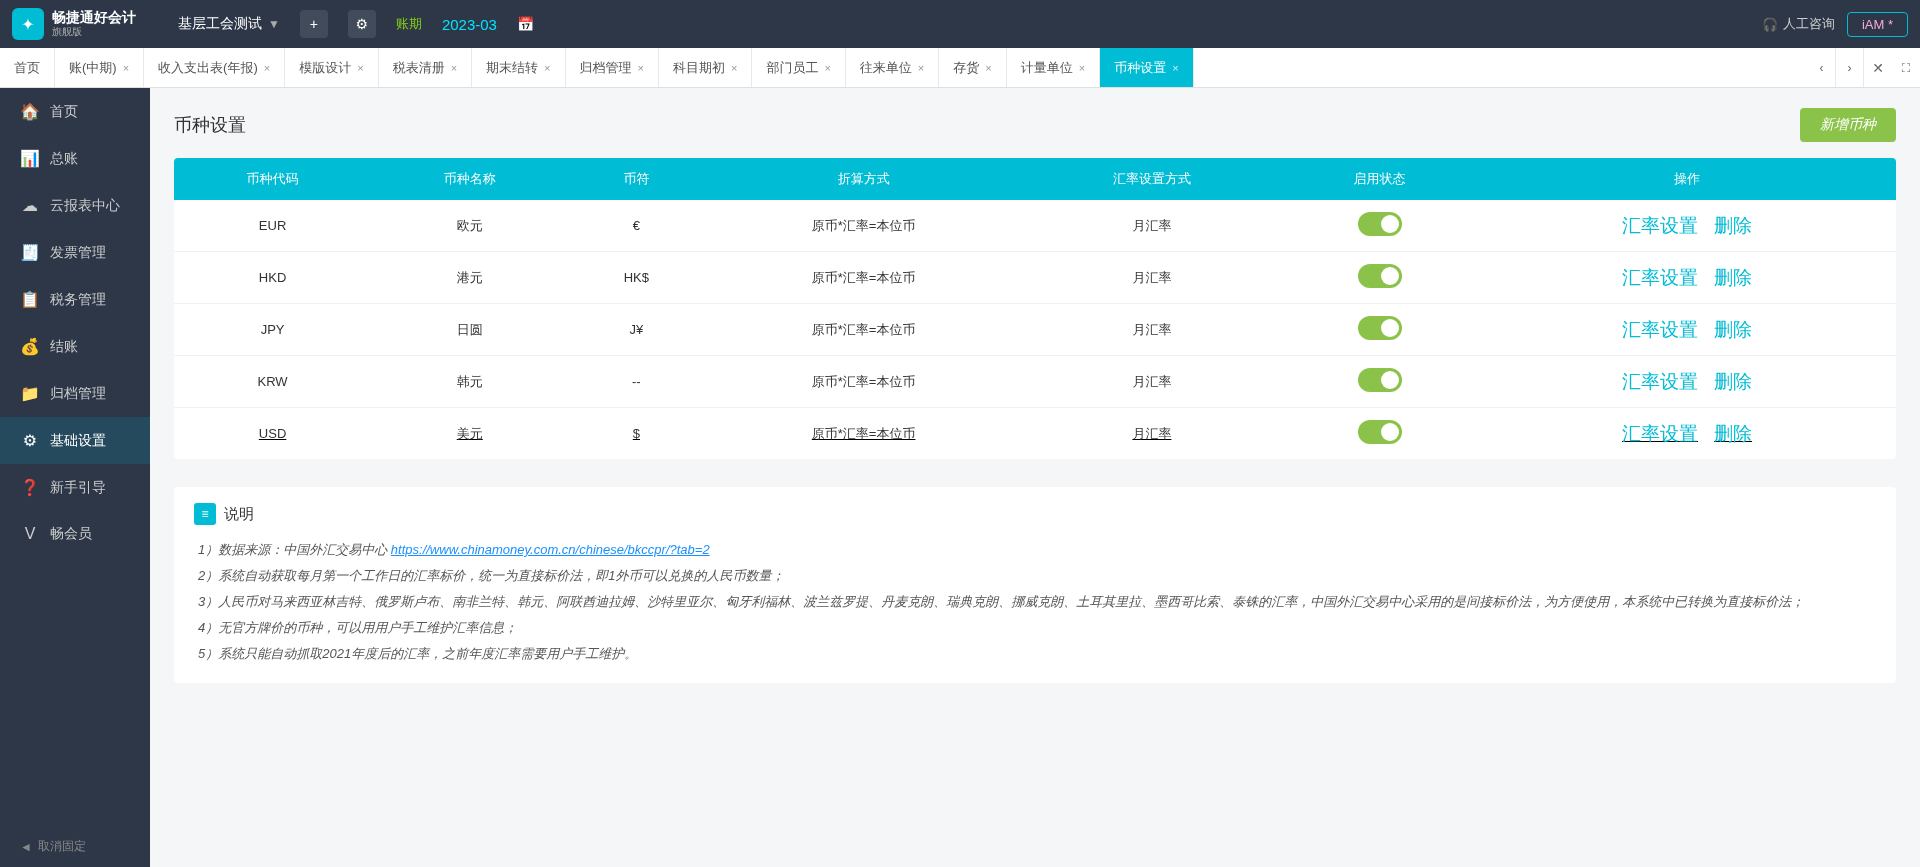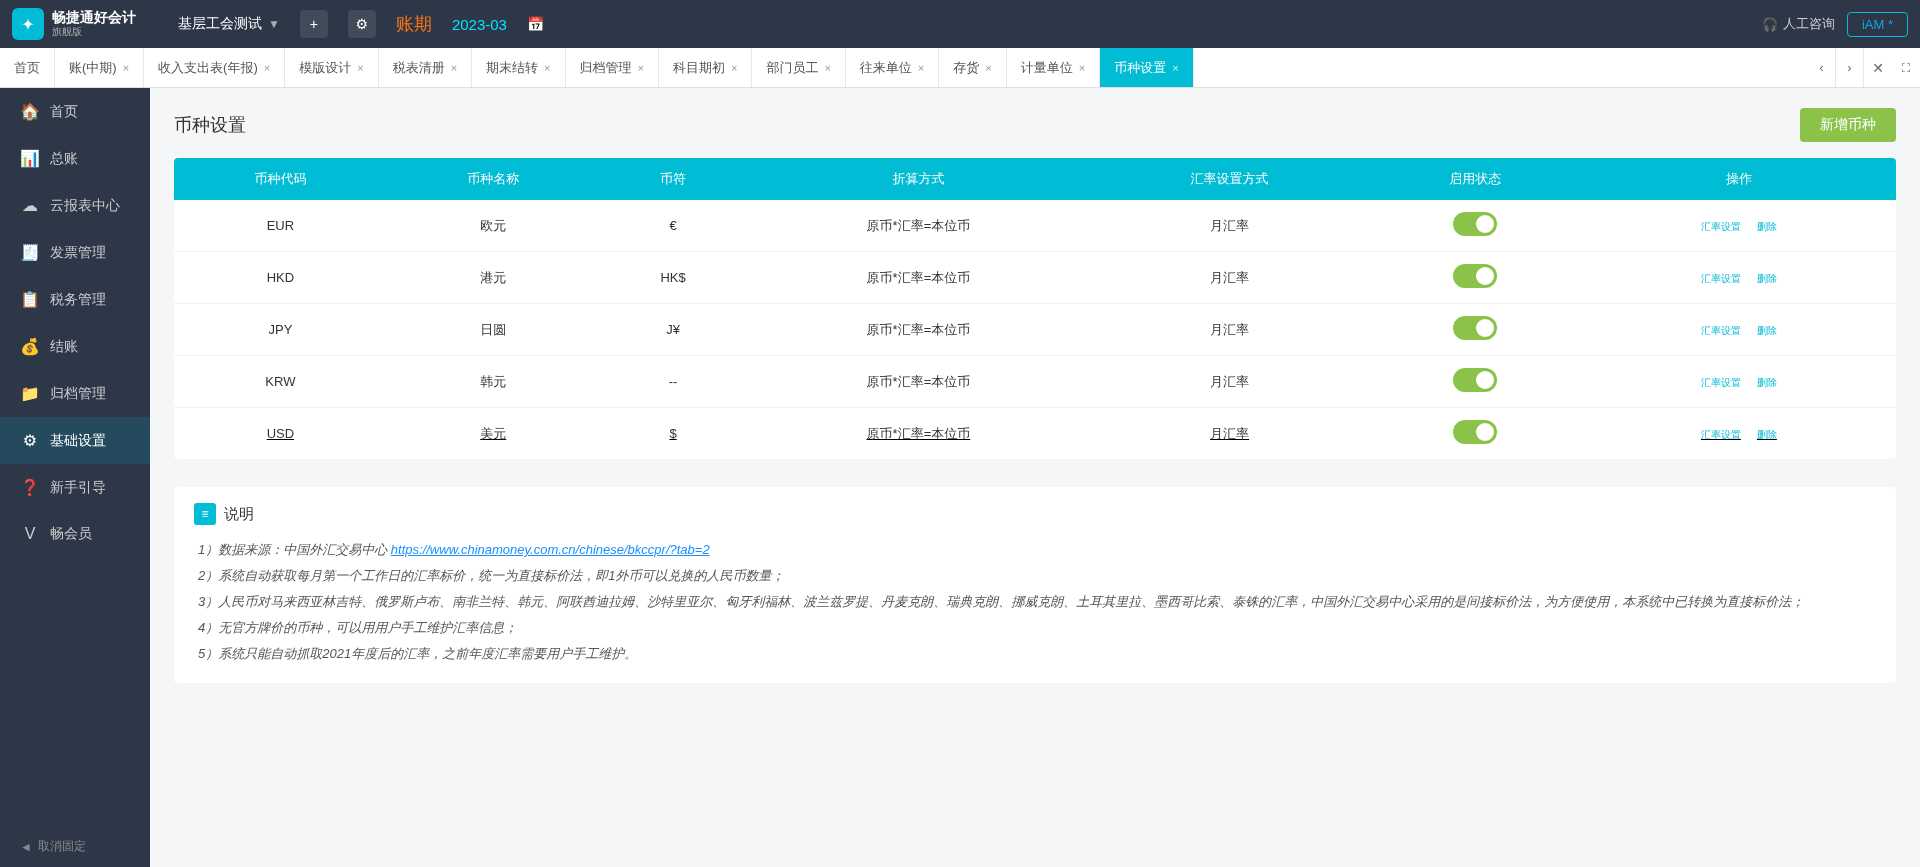--- a/index.html
+++ b/index.html
@@ -54,40 +54,40 @@
       background: rgba(255,255,255,0.1);
       border: none;
       border-radius: 4px;
       color: white;
       cursor: pointer;
       display: flex;
       align-items: center;
       justify-content: center;
       font-size: 14px;
     }
-    .period-label { color: #f97316; font-size: 18px; }
+    .period-label { color: #84cc16; font-size: 13px; }
     .period-value { color: #00e5ff; font-size: 15px; }
     .calendar-icon { color: #00e5ff; font-size: 14px; cursor: pointer; }
     .top-right {
       display: flex;
       align-items: center;
       gap: 12px;
     }
     .help-btn {
       color: #ccc;
       font-size: 13px;
       cursor: pointer;
       display: flex;
       align-items: center;
       gap: 4px;
     }
     .account-btn {
       background: transparent;
       border: 1px solid #00bcd4;
-      color: #0ea5e9;
+      color: #f9a8d4;
       padding: 4px 14px;
       border-radius: 4px;
       font-size: 13px;
       cursor: pointer;
     }
 
     
     .tabs-bar {
       height: 40px;
       background: #fff;
@@ -210,20 +210,21 @@
       justify-content: space-between;
     }
     .new-btn {
       background: #8bc34a;
       color: white;
       border: none;
       padding: 8px 20px;
       border-radius: 4px;
       font-size: 14px;
       cursor: pointer;
+      font-style: italic;
     }
 
     
     .data-table {
       width: 100%;
       border-collapse: collapse;
       background: white;
       border-radius: 4px;
       overflow: hidden;
     }
@@ -248,21 +249,21 @@
     .data-table tbody td {
       padding: 12px 16px;
       font-size: 13px;
       color: #333;
       text-align: center;
     }
     .action-link {
       color: #00bcd4;
       cursor: pointer;
       margin: 0 8px;
-      font-size: 10px;
+      font-size: 19px;
       text-align: center;
     }
     .action-link.delete { color: #00bcd4; }
 
     
     .toggle {
       display: inline-block;
       width: 44px;
       height: 24px;
       background: #8bc34a;

